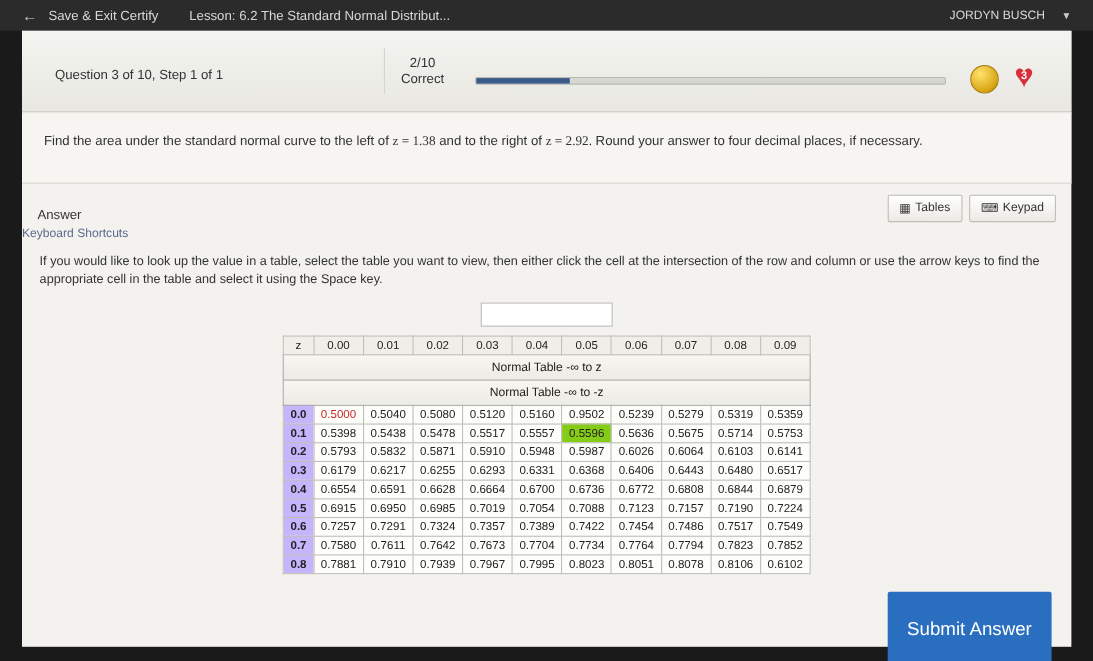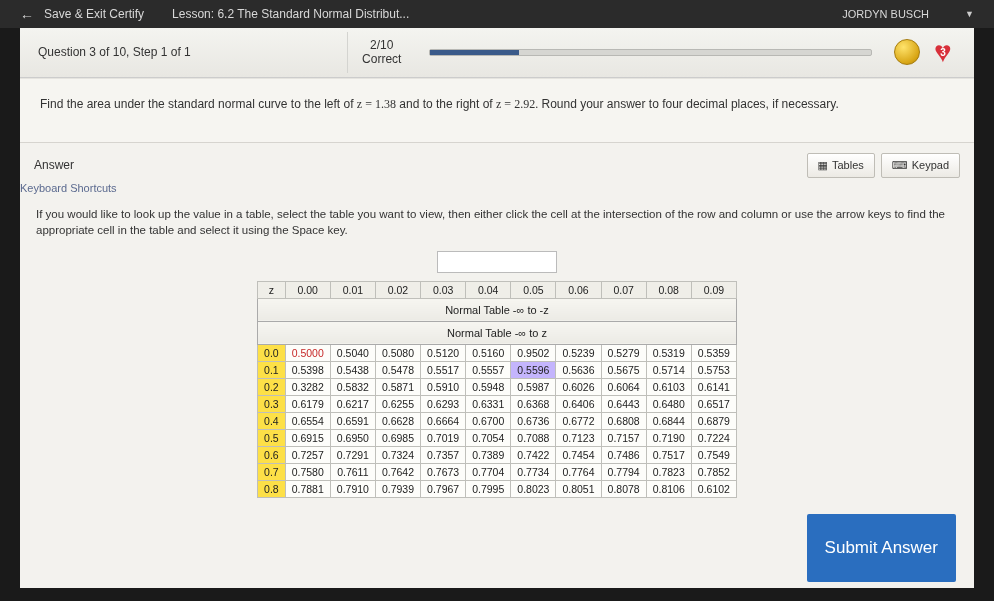--- a/index.html
+++ b/index.html
@@ -1,50 +1,50 @@
 <!DOCTYPE html>
 <html><head>
 <meta charset="utf-8">
 <style>
 *{box-sizing:border-box;margin:0;padding:0;font-family:Arial,Helvetica,sans-serif}
 body{background:#1a1a1a;width:994px;height:601px;overflow:hidden;position:relative}
 .topbar{background:#2b2b2b;color:#ccc;padding:6px 20px;font-size:12px;display:flex;align-items:center;justify-content:space-between}
 .topbar .left{display:flex;align-items:center;gap:10px}
 .topbar .left span{color:#d8d8d8}
-.topbar .right{display:flex;align-items:center;gap:24px;color:#d8d8d8;font-size:11px}
+.topbar .right{display:flex;align-items:center;gap:3px;color:#d8d8d8;font-size:11px}
 .arrow-left{font-size:14px}
 .content{background:#f3f2ee;margin:0 20px 0 20px;height:560px;display:flex;flex-direction:column}
-.qbar{display:flex;align-items:center;background:linear-gradient(#f4f4f0,#e8e7e2);border-bottom:1px solid #ccc;font-size:12px;padding:4px}
+.qbar{display:flex;align-items:flex-end;background:linear-gradient(#f4f4f0,#e8e7e2);border-bottom:1px solid #ccc;font-size:12px;padding:16px}
 .qleft{padding:10px 14px;color:#333;flex:1}
 .qmid{text-align:center;padding:6px 14px;border-left:1px solid #d4d4d0;color:#333;font-size:12px;line-height:1.2}
 .qprog{flex:1.5;padding:8px 14px;display:flex;align-items:center}
 .progressbar{flex:1;height:7px;background:#d6d6d2;border:1px solid #b8b8b4;border-radius:2px;position:relative}
 .progressbar .fill{position:absolute;left:0;top:0;height:100%;width:20%;background:#3a5a8a}
 .coin{width:26px;height:26px;border-radius:50%;background:radial-gradient(circle at 35% 30%,#ffe36b,#d8a514 70%,#a67c0c);border:1px solid #a67c0c;margin:0 8px}
 .heart{width:30px;height:30px;position:relative;display:flex;align-items:center;justify-content:center;color:#fff;font-size:10px;font-weight:bold;margin-right:12px}
 .heart:before{content:"♥";position:absolute;font-size:30px;color:#d8303a;line-height:30px}
 .heart span{position:relative;z-index:1}
 .prompt{padding:18px 20px 30px 20px;font-size:12px;color:#333;border-bottom:1px solid #d6d4cf;border-top:1px solid #e5e4df;background:#f6f5f1}
 .prompt .math{font-family:'Times New Roman',serif;}
-.answerbar{display:flex;justify-content:space-between;align-items:center;padding:10px 14px 2px 14px}
+.answerbar{display:flex;justify-content:space-between;align-items:flex-end;padding:10px 14px 2px 14px}
 .answerbar .lbl{font-size:12px;color:#333}
 .btns{display:flex;gap:6px}
 .btn{font-size:11px;background:linear-gradient(#fff,#eceae4);border:1px solid #bfbdb6;padding:5px 10px;border-radius:2px;cursor:pointer;color:#333;display:flex;align-items:center;gap:4px}
 .kbshort{text-align:left;font-size:11px;color:#5b6a8f;padding:2px 14px 6px 0}
 .instr{font-size:11.5px;color:#333;padding:6px 16px 10px 16px;line-height:1.4}
 .inputwrap{text-align:center;padding:3px 0 8px 0}
 .ansinput{width:120px;height:22px;border:1px solid #bbb;background:#fff;font-size:12px;padding:2px 4px}
 .tablewrap{display:flex;justify-content:center;padding:0 0 8px 0}
 .ztable{border:1px solid #aaa;font-size:10.5px;color:#222;background:#fdfdfa;border-collapse:collapse}
 .ztable th,.ztable td{border:1px solid #bfbfba;padding:2px 6px;text-align:center}
 .ztable .caption{background:linear-gradient(#f7f6f1,#ecebe5);padding:5px;font-size:11px;text-align:center;border:1px solid #aaa}
 .ztable thead th{background:#efeee8;font-weight:normal}
-.ztable tbody th{background:#fde047;font-weight:normal}
+.ztable tbody th{background:#c4b5fd;font-weight:bold}
 .hl-red{color:#c62828}
-.hl-blue{background:#c4b5fd}
+.hl-blue{background:#84cc16}
 .submitwrap{text-align:right;padding:8px 18px 0 0}
 .submit{background:#2a6ebf;color:#fff;border:none;padding:24px 18px;font-size:17px;border-radius:2px;cursor:pointer}
 .icon{font-size:11px}
 .caret{font-size:9px;color:#ccc;margin-left:12px}
 </style>
 </head>
 <body>
 
 <div class="topbar">
   <div class="left">
@@ -100,24 +100,24 @@
   <div class="instr">If you would like to look up the value in a table, select the table you want to view, then either click the cell at the intersection of the row and column or use the arrow keys to find the appropriate cell in the table and select it using the Space key.</div>
 
   <div class="inputwrap">
     <input class="ansinput" value="" style="">
   </div>
 
   <div class="tablewrap">
     <table class="ztable">
       <tbody>
           <tr>
+            <td colspan="11" class="caption">Normal Table -∞ to z</td>
+          </tr>
+      <tr>
             <td colspan="11" class="caption">Normal Table -∞ to -z</td>
-          </tr>
-      <tr>
-            <td colspan="11" class="caption">Normal Table -∞ to z</td>
           </tr>
       </tbody>
         <thead>
           <tr id="zhead">
             <th>z</th>
             <th>0.00</th>
             <th>0.01</th>
             <th>0.02</th>
             <th>0.03</th>
             <th>0.04</th>
@@ -150,21 +150,21 @@
             <td>0.5517</td>
             <td>0.5557</td>
             <td class="hl-blue">0.5596</td>
             <td>0.5636</td>
             <td>0.5675</td>
             <td>0.5714</td>
             <td>0.5753</td>
           </tr>
           <tr>
             <th>0.2</th>
-            <td>0.3282</td>
+            <td>0.5793</td>
             <td>0.5832</td>
             <td>0.5871</td>
             <td>0.5910</td>
             <td>0.5948</td>
             <td>0.5987</td>
             <td>0.6026</td>
             <td>0.6064</td>
             <td>0.6103</td>
             <td>0.6141</td>
           </tr>

